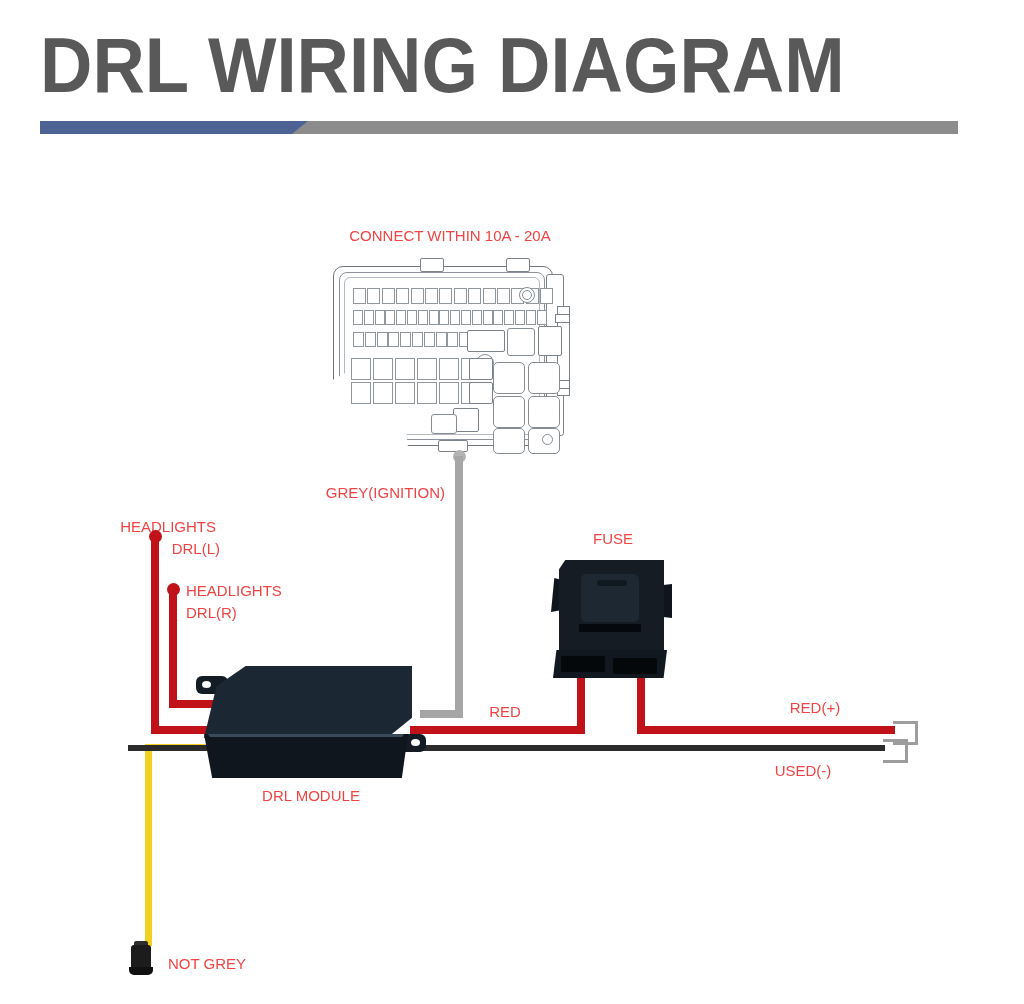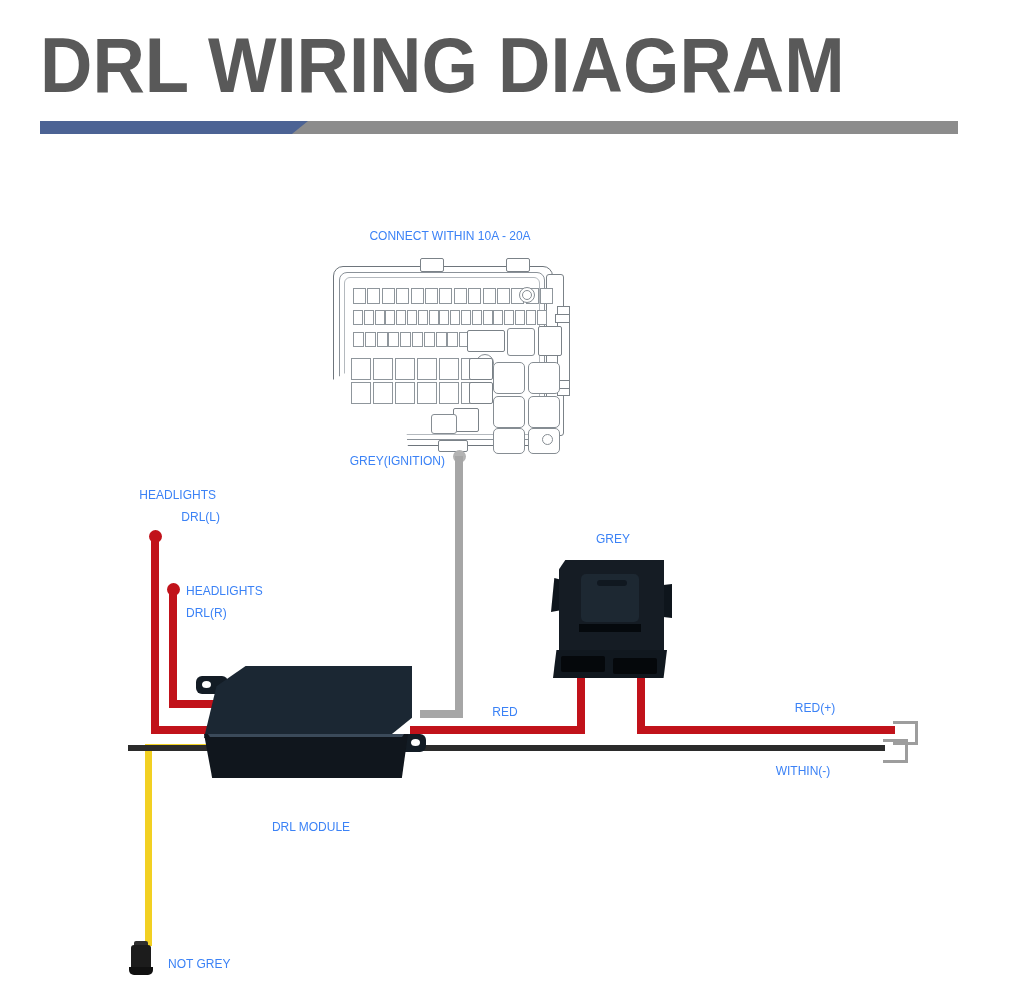--- a/index.html
+++ b/index.html
@@ -13,22 +13,22 @@
     font-weight:700; font-size:78px; line-height:78px;
     letter-spacing:0px; color:#595959;
     transform:scaleX(0.93); transform-origin:left top;
     white-space:nowrap;
   }
   #rule-wrap{left:40px; top:121px; width:918px; height:14px;}
   #rule-grey{position:absolute;left:250px;top:0;width:668px;height:13px;background:#8c8c8c;}
   #rule-blue{position:absolute;left:0;top:0;width:268px;height:13px;background:#4c6394;
              clip-path:polygon(0 0, 100% 0, 94% 100%, 0% 100%);}
   
-  .lbl{font-size:12px;line-height:22px;color:#3b82f6;white-space:pre;}
-  .lbl.r{text-align:right;}
+  .lbl{font-size:15px;line-height:22px;color:#ef4444;white-space:pre;}
+  .lbl.r{text-align:right;margin-top:32px;}
   .lbl.c{text-align:center;}
   
   .wire{position:absolute;}
   .w-red{background:#c1121a;}
   .w-grey{background:#a6a6a6;}
   .w-black{background:#2b2b2b;}
   .w-yellow{background:#f2d022;}
   .dot-red{position:absolute;width:13px;height:13px;border-radius:50%;background:#c1121a;}
   .pin-grey{position:absolute;width:13px;height:13px;border-radius:50%;background:#b3b3b3;}
   
@@ -230,23 +230,23 @@
 <div class="wire w-red" style="left:577px;top:666px;width:8px;height:68px;"></div>
 
 <div class="wire w-red" style="left:637px;top:672px;width:8px;height:62px;"></div>
 <div class="wire w-red" style="left:637px;top:726px;width:258px;height:8px;"></div>
 <div class="fork" style="left:893px;top:721px;"></div>
 <div class="abs lbl c" style="left:730px;top:697px;width:170px;">RED(+)</div>
 <div class="abs lbl c" style="left:440px;top:701px;width:130px;">RED</div>
 
 <div class="wire w-black" style="left:128px;top:745px;width:757px;height:6px;"></div>
 <div class="fork" style="left:883px;top:739px;"></div>
-<div class="abs lbl c" style="left:708px;top:760px;width:190px;">WITHIN(-)</div>
-
-<div class="abs lbl c" style="left:551px;top:528px;width:124px;">GREY</div>
+<div class="abs lbl c" style="left:708px;top:760px;width:190px;">USED(-)</div>
+
+<div class="abs lbl c" style="left:551px;top:528px;width:124px;">FUSE</div>
 <div class="abs" id="fuse">
   <div class="fuse-tab-l"></div>
   <div class="fuse-tab-r"></div>
   <div class="fuse-body"></div>
   <div class="fuse-cap"></div>
   <div class="fuse-cap-slot"></div>
   <div class="fuse-slot-lo"></div>
   <div class="fuse-conn"></div>
   <div class="fuse-conn-a"></div>
   <div class="fuse-conn-b"></div>
@@ -256,13 +256,13 @@
   <div class="mod-tab" style="left:0px;top:10px;width:32px;height:18px;">
     <div class="hole" style="left:6px;top:5px;"></div>
   </div>
   <div class="mod-tab" style="left:198px;top:68px;width:32px;height:18px;">
     <div class="hole" style="left:17px;top:5px;"></div>
   </div>
   <div class="mod-top"></div>
   <div class="mod-front"></div>
   <div class="mod-seam"></div>
 </div>
-<div class="abs lbl c" style="left:196px;top:816px;width:230px;">DRL MODULE</div>
+<div class="abs lbl c" style="left:196px;top:785px;width:230px;">DRL MODULE</div>
 
 </body></html>

